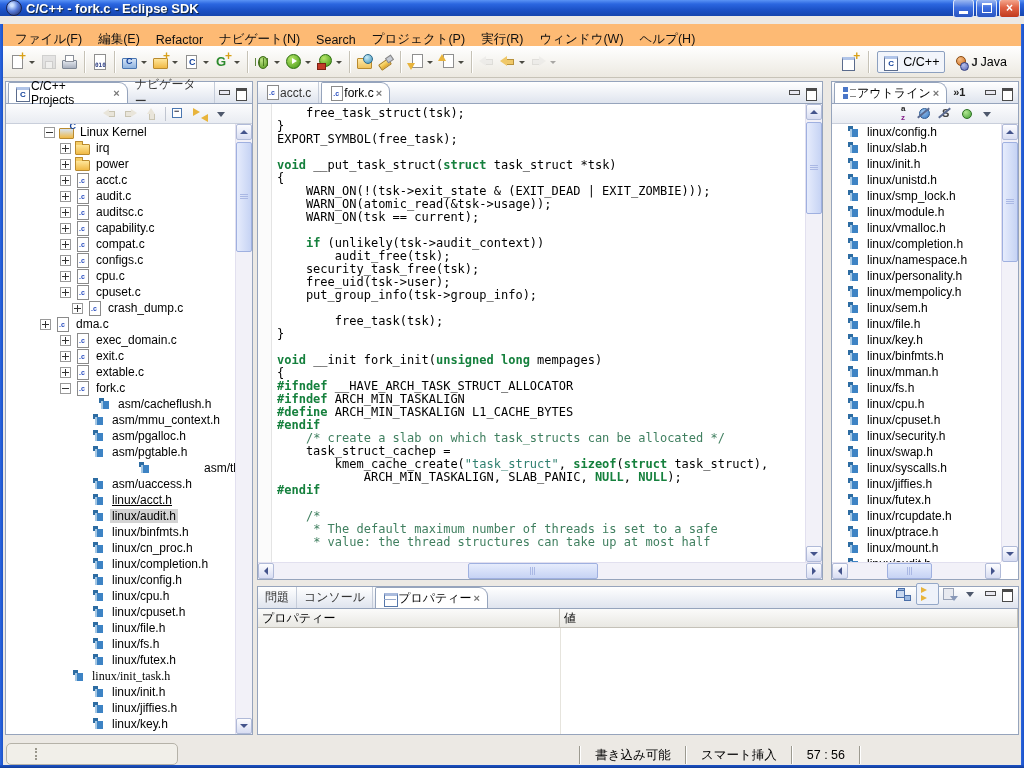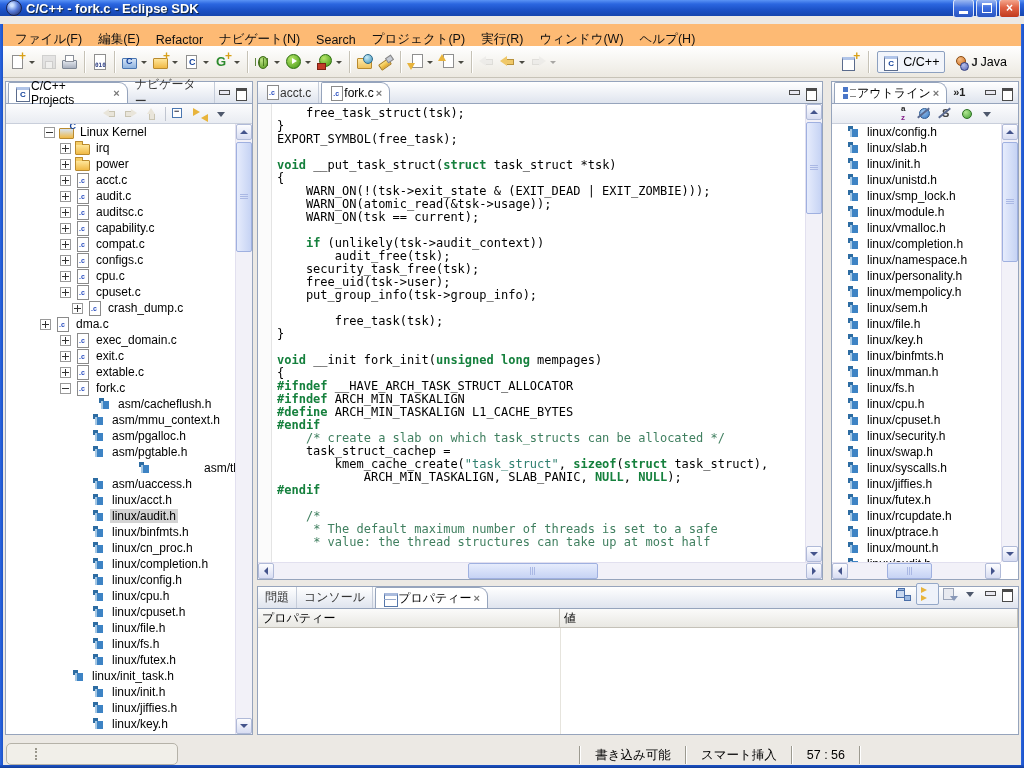--- a/index.html
+++ b/index.html
@@ -483,21 +483,21 @@
         <div class="trow" style="padding-left: 36px; gap: 46px;">
           <span class="exp-spacer"></span>
           <span class="ticon ic-include"></span>
           <span class="tlabel">asm/tlbflush.h</span>
         </div>
         <div class="trow" style="padding-left: 36px;">
           <span class="exp-spacer"></span>
           <span class="ticon ic-include"></span>
           <span class="tlabel">asm/uaccess.h</span>
         </div>
-        <div class="trow" style="padding-left: 36px;">
+        <div class="trow" style="padding-left: 36px; text-decoration: underline;">
           <span class="exp-spacer"></span>
           <span class="ticon ic-include"></span>
           <span class="tlabel">linux/acct.h</span>
         </div>
         <div class="trow sel" style="padding-left: 36px;">
           <span class="exp-spacer"></span>
           <span class="ticon ic-include"></span>
           <span class="tlabel">linux/audit.h</span>
         </div>
         <div class="trow" style="padding-left: 36px;">
@@ -538,21 +538,21 @@
         <div class="trow" style="padding-left: 36px;">
           <span class="exp-spacer"></span>
           <span class="ticon ic-include"></span>
           <span class="tlabel">linux/fs.h</span>
         </div>
         <div class="trow" style="padding-left: 36px;">
           <span class="exp-spacer"></span>
           <span class="ticon ic-include"></span>
           <span class="tlabel">linux/futex.h</span>
         </div>
-        <div class="trow" style="padding-left: 16px;">
+        <div class="trow" style="padding-left: 16px; font-family: Liberation Serif, serif;">
           <span class="exp-spacer"></span>
           <span class="ticon ic-include"></span>
           <span class="tlabel">linux/init_task.h</span>
         </div>
         <div class="trow" style="padding-left: 36px;">
           <span class="exp-spacer"></span>
           <span class="ticon ic-include"></span>
           <span class="tlabel">linux/init.h</span>
         </div>
         <div class="trow" style="padding-left: 36px;">

